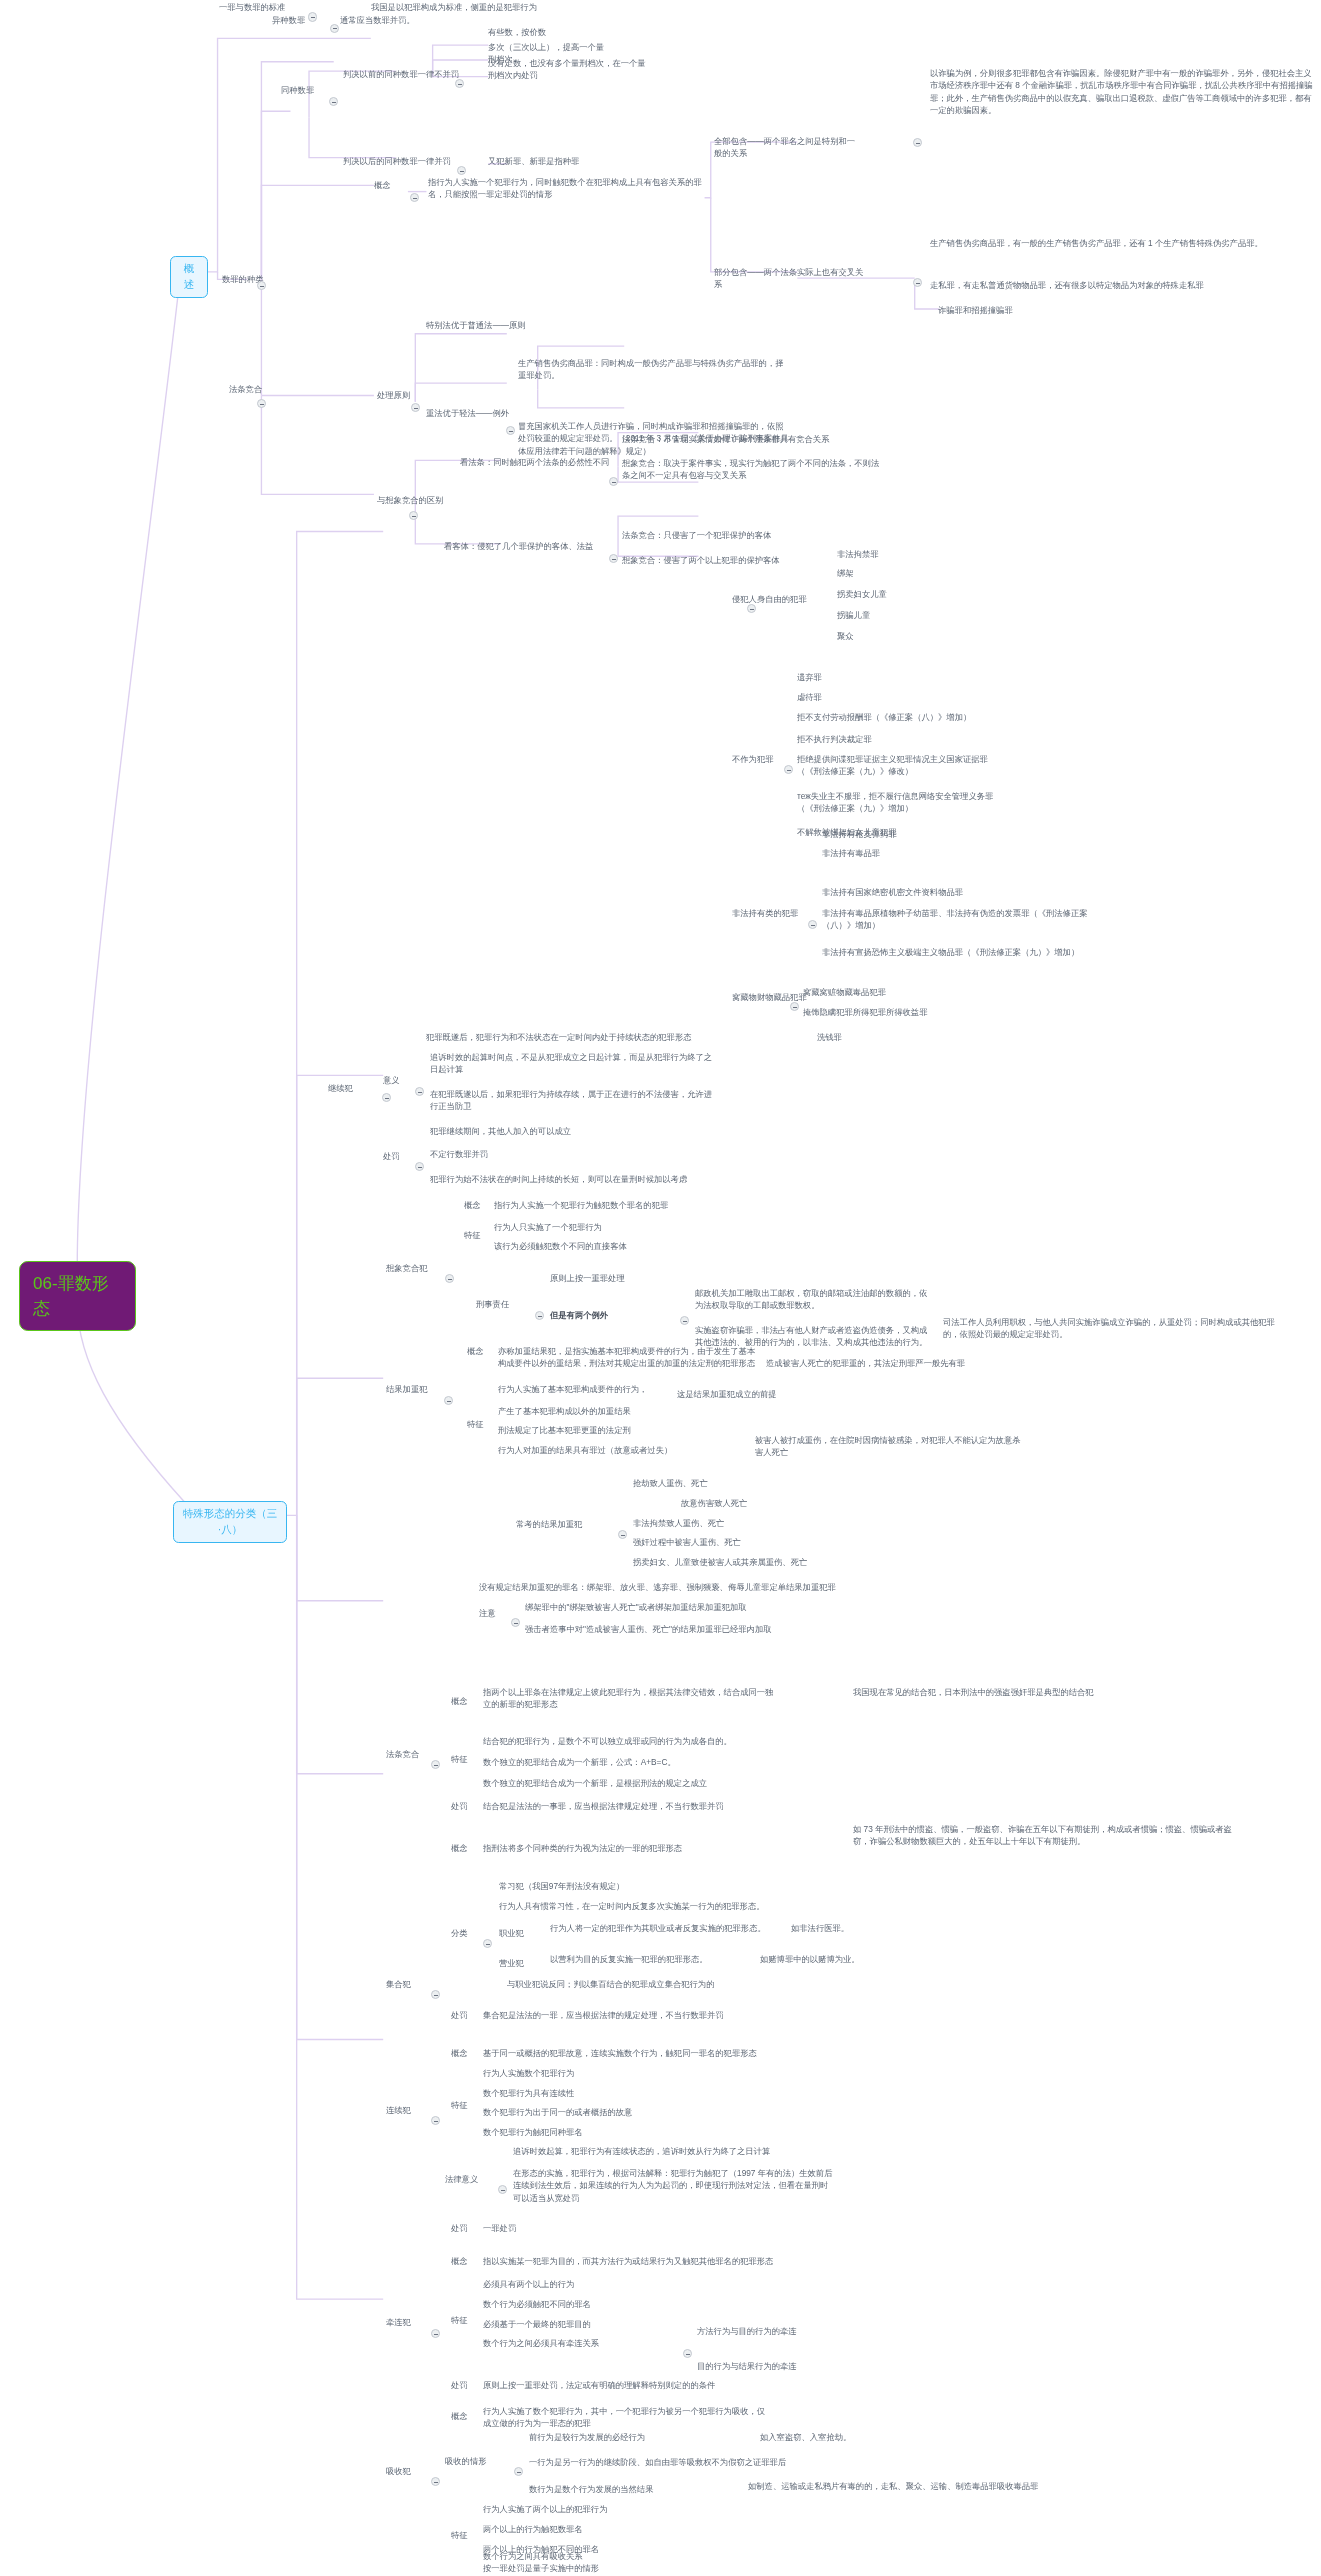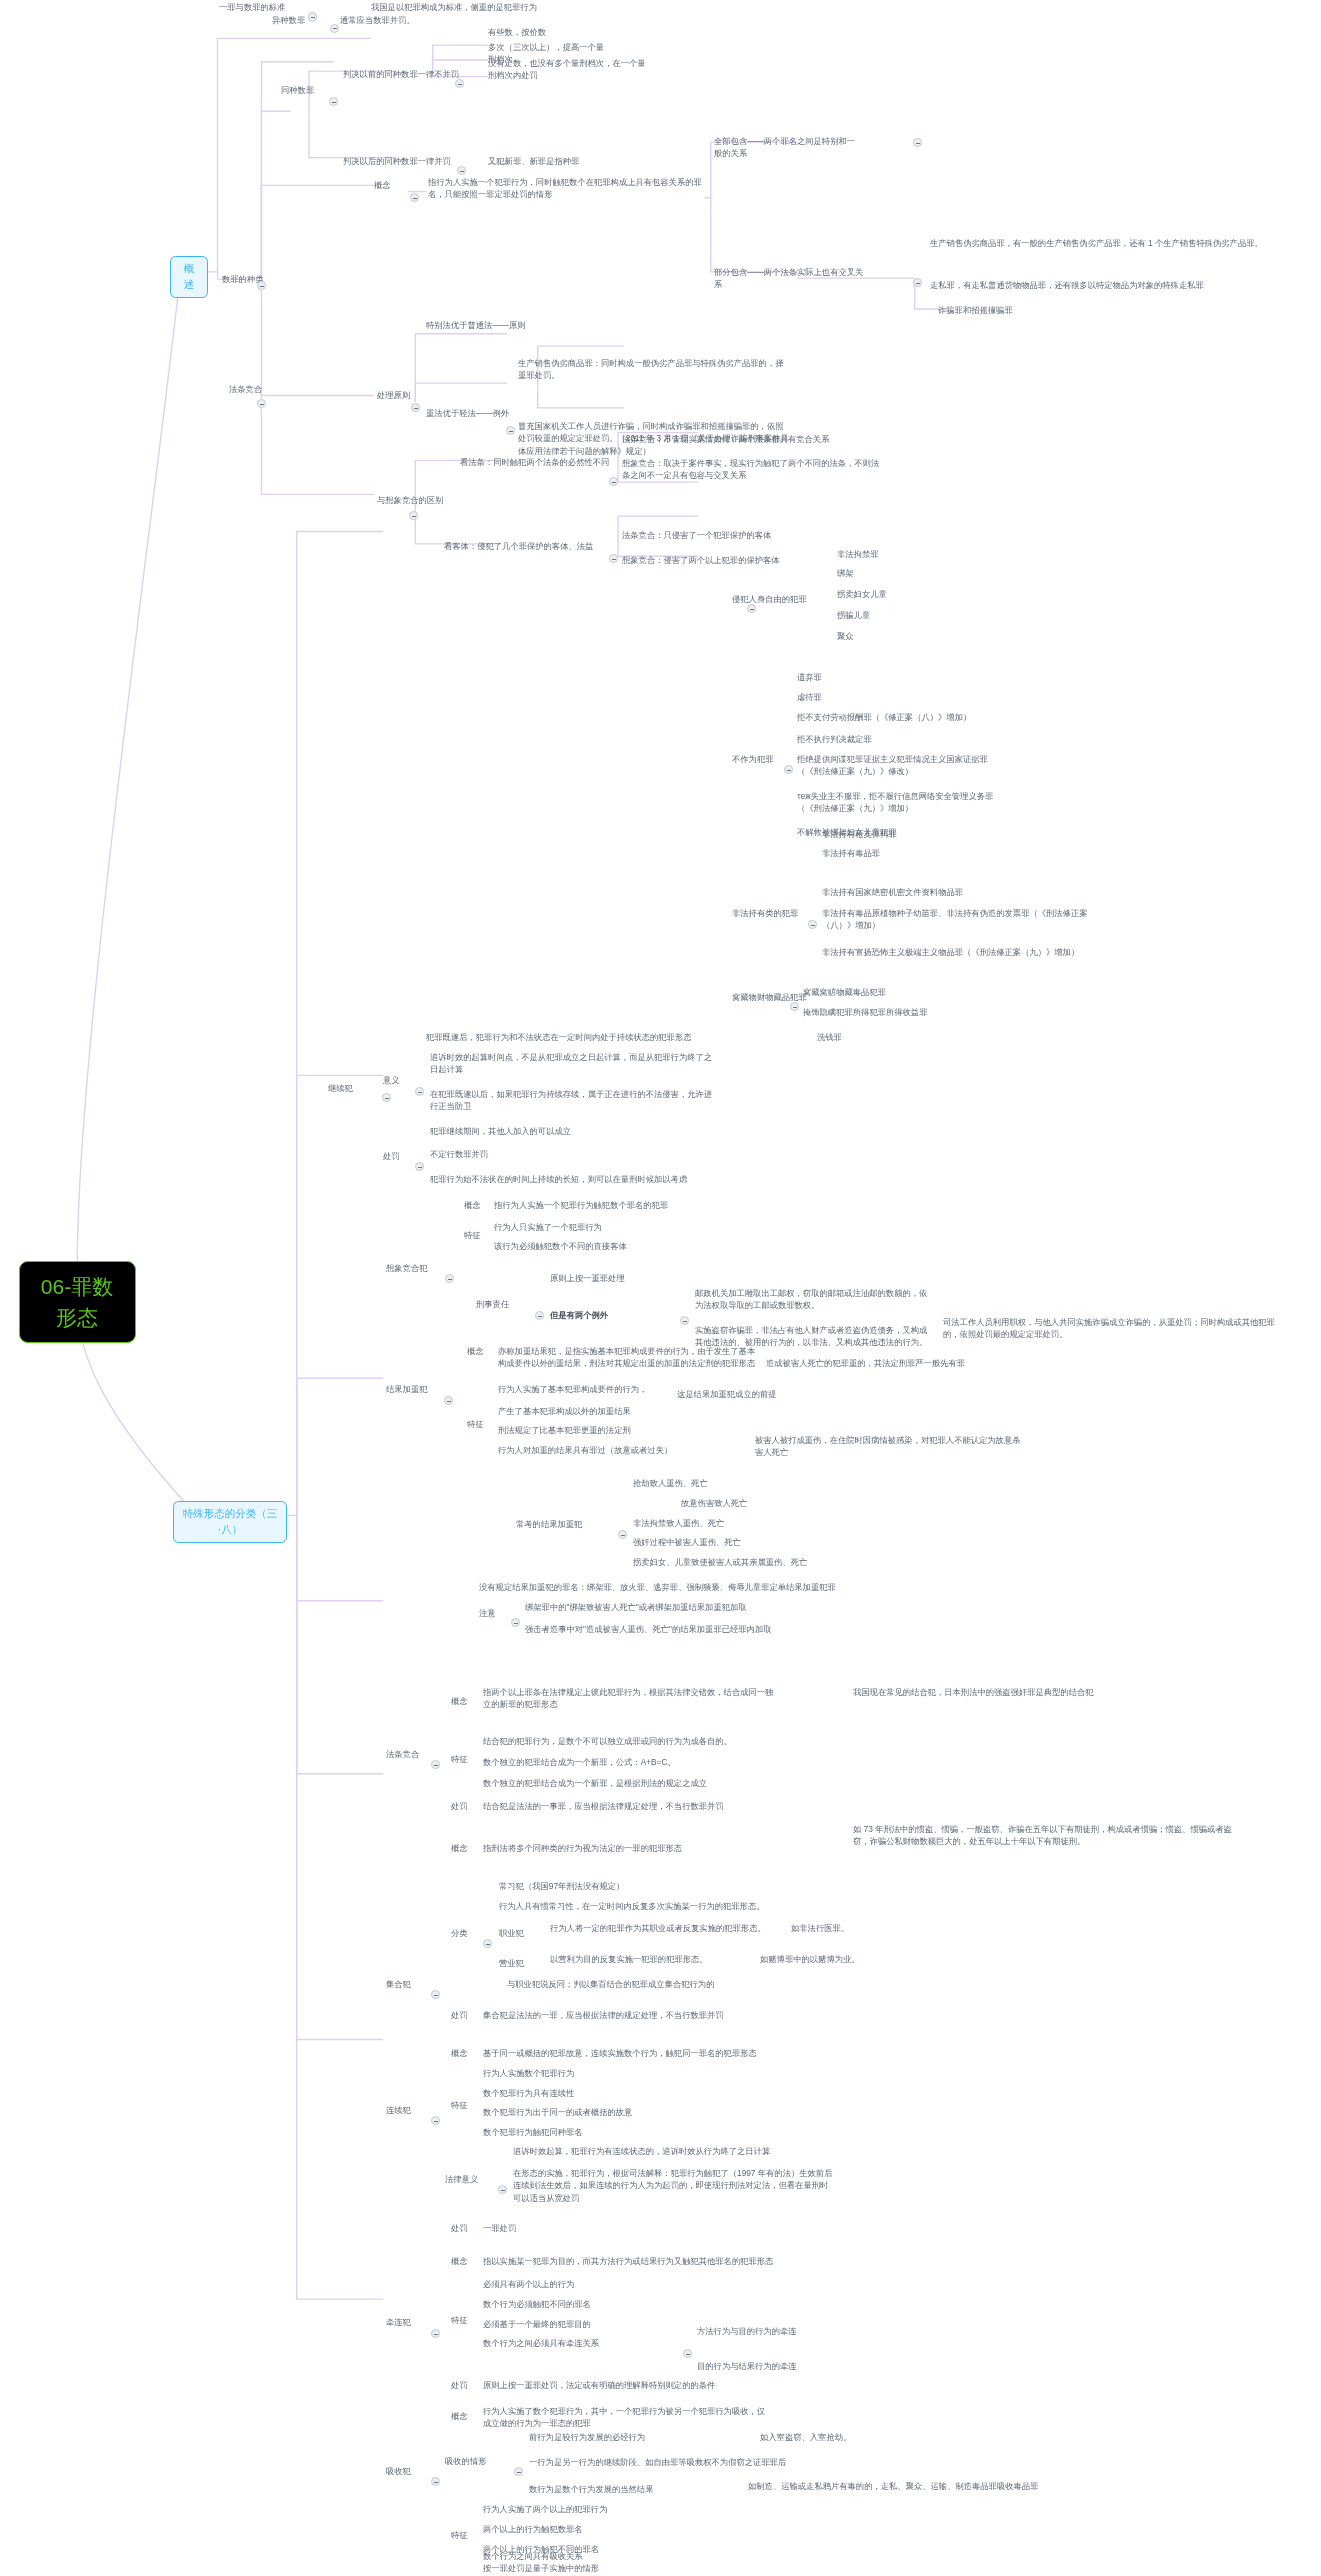--- a/index.html
+++ b/index.html
@@ -2,22 +2,22 @@
 <html style="font-size:10px"><head>
 <meta charset="utf-8">
 <style>
   html,body{margin:0;padding:0;background:#fff;}
   body{font-family:"Liberation Sans","DejaVu Sans",sans-serif;}
   #canvas{position:relative;width:1322px;height:2576px;background:#fff;overflow:hidden;}
   svg.links{position:absolute;left:0;top:0;width:1322px;height:2576px;pointer-events:none;}
   .node{position:absolute;color:#5a6472;font-size:8.3px;line-height:1.5;white-space:pre-wrap;}
   
   .root{
-    border:1.9px solid #5ac61a;background:#000000;color:#5ac61a;
-    border-radius:8.7px;font-size:21px;padding:8.7px 13.6px;text-align:center;
+    border:1.9px solid #5ac61a;background:#701a75;color:#5ac61a;
+    border-radius:8.7px;font-size:17px;padding:8.7px 13.6px;text-align:left;
     box-sizing:border-box;
   }
   .lvl1{
     border:1.2px solid #38b6f1;background:#e8f6ff;color:#38b6f1;
     border-radius:5.6px;font-size:10.5px;padding:4.3px 8px;text-align:center;
     box-sizing:border-box;
   }
   .bold{font-weight:bold;color:#444c58;}
   .toggle{
     position:absolute;width:9.3px;height:9.3px;border-radius:50%;
@@ -115,20 +115,21 @@
 
   <div class="node" style="left:229px;top:383px;width:51px;">法条竞合</div>
   <span class="toggle" style="left:257px;top:399px;"></span>
 
   <div class="node" style="left:374px;top:179px;width:33px;">概念</div>
   <span class="toggle" style="left:410px;top:193px;"></span>
   <div class="node" style="left:428px;top:176px;width:278px;">指行为人实施一个犯罪行为，同时触犯数个在犯罪构成上具有包容关系的罪名，只能按照一罪定罪处罚的情形</div>
 
   <div class="node" style="left:714px;top:135px;width:142px;">全部包含——两个罪名之间是特别和一般的关系</div>
   <span class="toggle" style="left:913px;top:138px;"></span>
+  <div class="node" style="left:930px;top:67px;width:383px;">以诈骗为例，分则很多犯罪都包含有诈骗因素。除侵犯财产罪中有一般的诈骗罪外，另外，侵犯社会主义市场经济秩序罪中还有 8 个金融诈骗罪，扰乱市场秩序罪中有合同诈骗罪，扰乱公共秩序罪中有招摇撞骗罪；此外，生产销售伪劣商品中的以假充真、骗取出口退税款、虚假广告等工商领域中的许多犯罪，都有一定的欺骗因素。</div>
   <div class="node" style="left:930px;top:237px;width:383px;">生产销售伪劣商品罪，有一般的生产销售伪劣产品罪，还有 1 个生产销售特殊伪劣产品罪。</div>
 
   <div class="node" style="left:714px;top:266px;width:155px;">部分包含——两个法条实际上也有交叉关系</div>
   <span class="toggle" style="left:913px;top:278px;"></span>
   <div class="node" style="left:930px;top:279px;width:371px;">走私罪，有走私普通货物物品罪，还有很多以特定物品为对象的特殊走私罪</div>
   <div class="node" style="left:938px;top:304px;width:185px;">诈骗罪和招摇撞骗罪</div>
 
   <div class="node" style="left:377px;top:389px;width:43px;">处理原则</div>
   <span class="toggle" style="left:411px;top:403px;"></span>
   <div class="node" style="left:426px;top:319px;width:124px;">特别法优于普通法——原则</div>

